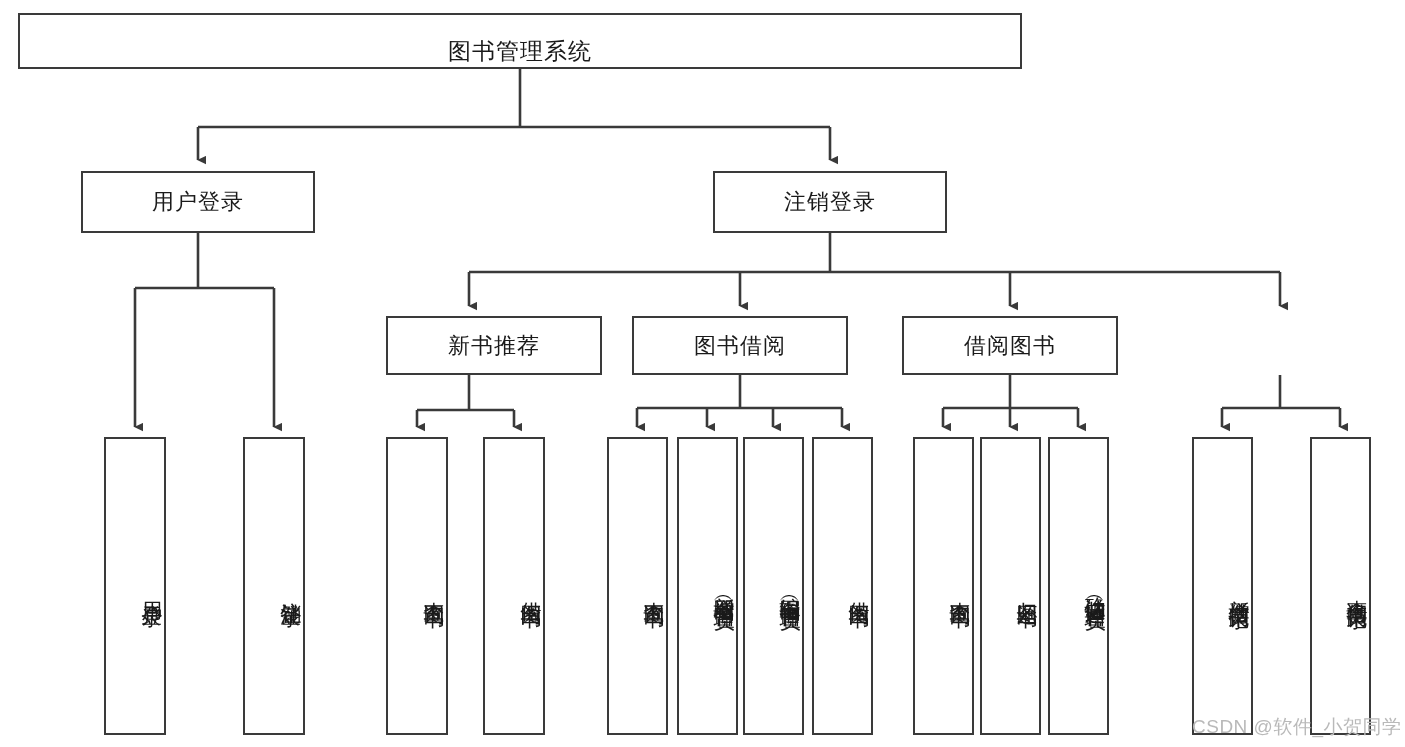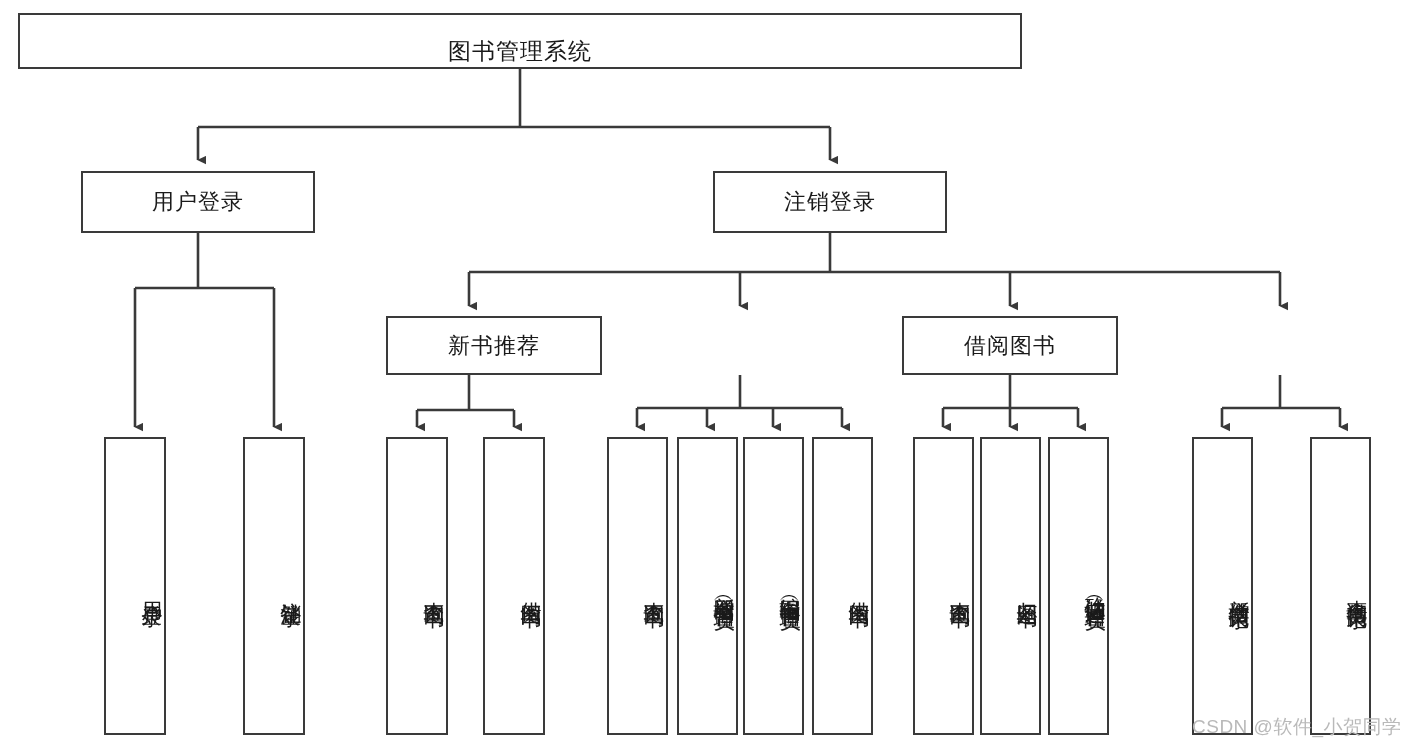--- a/index.html
+++ b/index.html
@@ -130,20 +130,23 @@
   <div class="node h" style="left:81px; top:171px; width:234px; height:62px;">
     <span>用户登录</span>
   </div>
   <div class="node h" style="left:713px; top:171px; width:234px; height:62px;">
     <span>注销登录</span>
   </div>
 
   <div class="node h" style="left:361px; top:316px; width:216px; height:59px;margin-left:25px;">
     <span>新书推荐</span>
   </div>
+  <div class="node h" style="left:632px; top:316px; width:216px; height:59px;">
+    <span>图书借阅</span>
+  </div>
   <div class="node h" style="left:902px; top:316px; width:216px; height:59px;">
     <span>借阅图书</span>
   </div>
 
   <div class="node leaf" style="left:104px; top:437px; width:62px; height:298px;">
     <span class="vtext">用户登录</span>
   </div>
   <div class="node leaf" style="left:243px; top:437px; width:62px; height:298px;">
     <span class="vtext">注销登录</span>
   </div>

